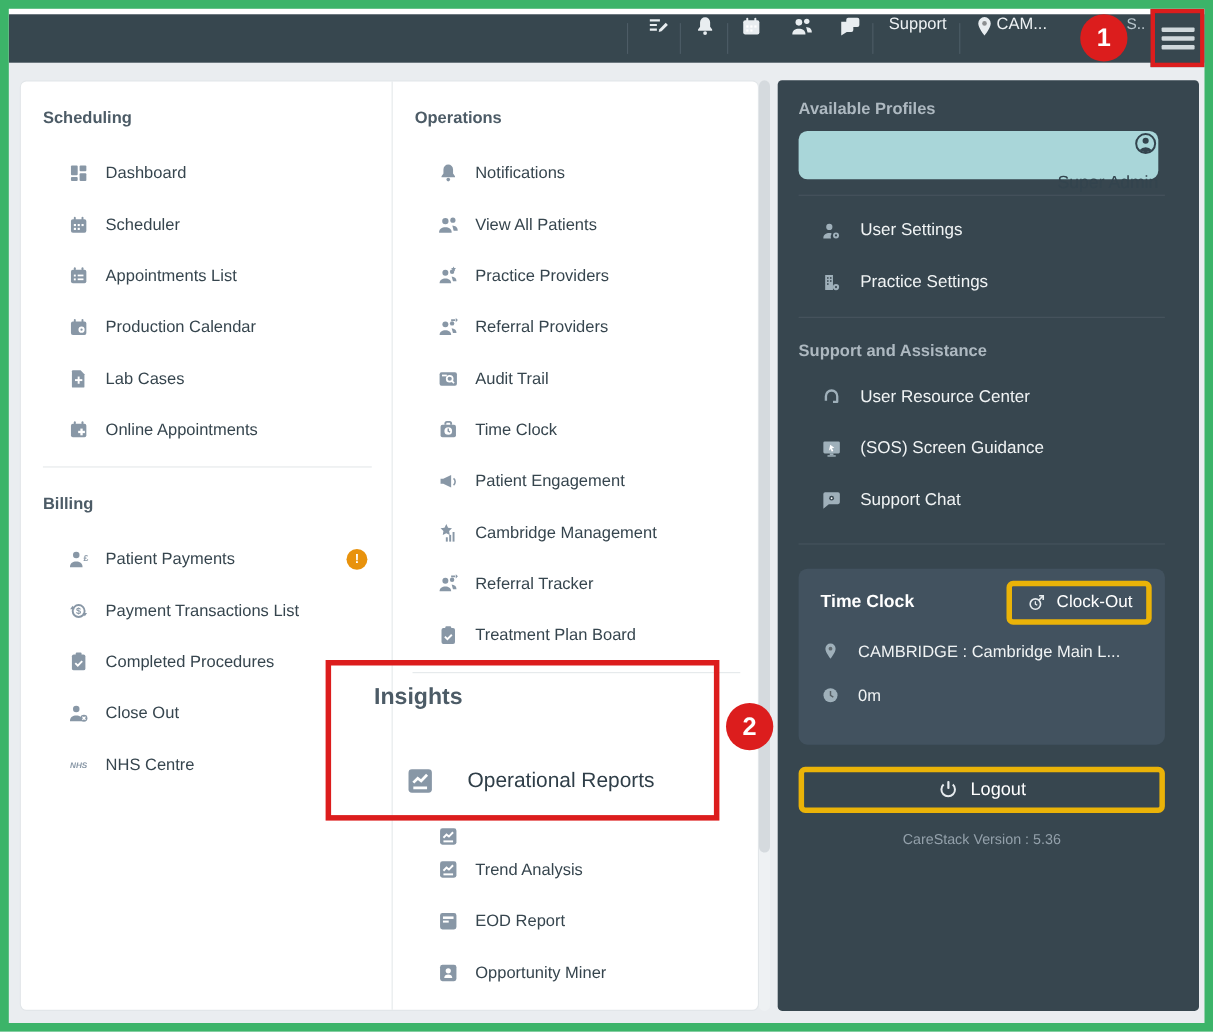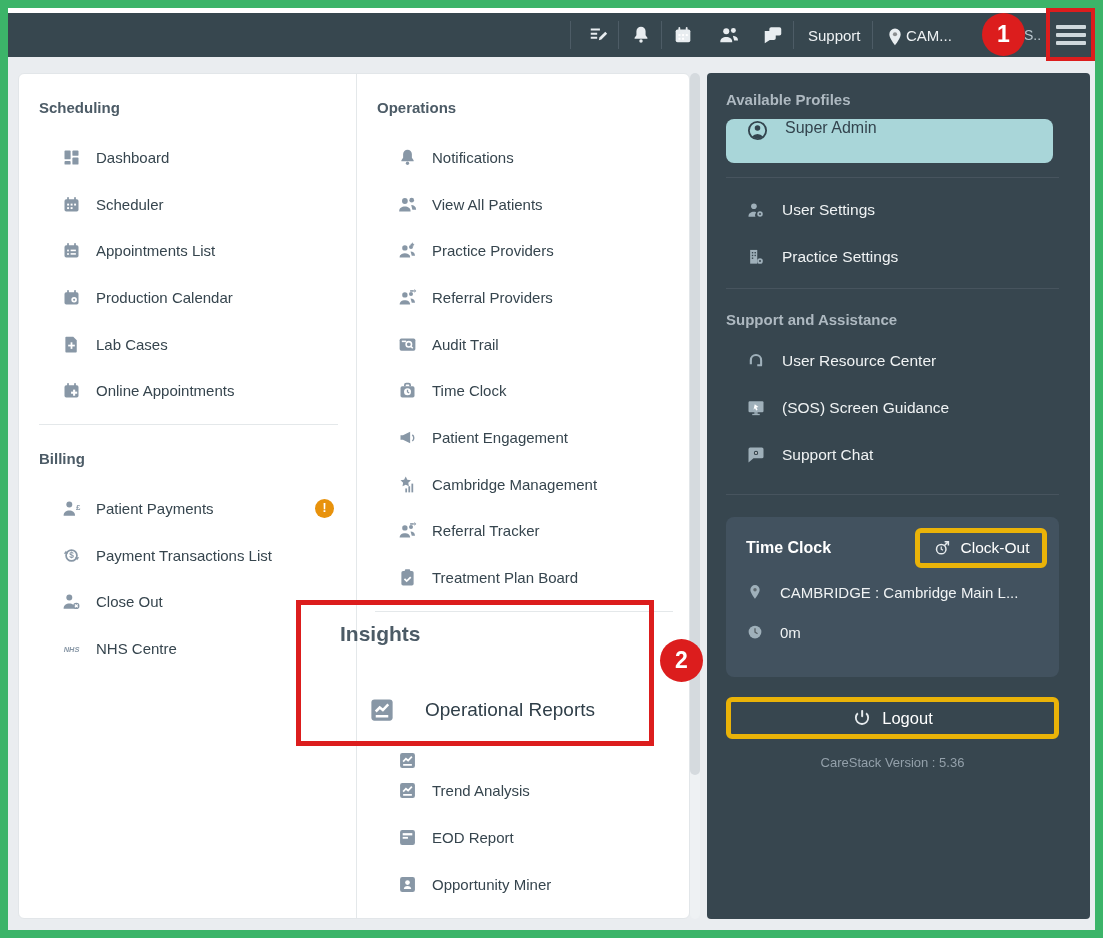--- a/index.html
+++ b/index.html
@@ -2,21 +2,21 @@
 <html><head>
 <meta charset="utf-8">
 <style>
   html,body{margin:0;padding:0;background:#fff;}
   .canvas{position:relative;width:1103px;height:938px;box-sizing:border-box;
     border:8px solid #3cb469;background:#eaedf0;overflow:hidden;
     font-family:"Liberation Sans",sans-serif;}
   
   .topstrip{position:absolute;left:0;top:0;right:0;height:5px;background:#ffffff;}
   .topbar{position:absolute;left:0;top:5px;right:0;height:44px;background:#37474f;}
-  .tb{position:absolute;top:0;height:44px;display:flex;align-items:center;color:#e8edf0;}
+  .tb{position:absolute;top:0;height:44px;display:flex;color:#e8edf0;}
   .tb-sep{position:absolute;top:8px;width:1px;height:28px;background:#4d5c66;}
   .tb-ico svg{width:22px;height:22px;display:block;}
   .tb-label{font-size:15px;color:#eef2f4;}
   .tb-user{font-size:14px;color:#b9c6cd;}
   .anno-circle{position:absolute;width:43px;height:43px;border-radius:50%;
     background:#dc1d1d;color:#fff;display:flex;align-items:center;justify-content:center;
     font-size:23px;font-weight:bold;z-index:40;}
   .anno-box1{position:absolute;left:1038px;top:0px;width:49px;height:53px;
     border:4px solid #dc1d1d;background:#37474f;box-sizing:border-box;z-index:35;
     display:flex;align-items:center;justify-content:center;}
@@ -44,22 +44,22 @@
   .scrollbar{position:absolute;left:682px;top:65px;width:10px;height:846px;background:#eef1f3;border-radius:5px;}
   .scroll-thumb{position:absolute;left:0;top:0;width:10px;height:702px;background:#d5dade;border-radius:5px;}
   
   .anno-box2{position:absolute;left:288px;top:592px;width:358px;height:146px;
     border:5px solid #dc1d1d;box-sizing:border-box;z-index:30;background:transparent;}
   
   .sidebar{position:absolute;left:699px;top:65px;width:383px;height:846px;
     background:#37464f;border-radius:4px;box-sizing:border-box;padding:18px 19px 0 19px;color:#eef2f4;}
   .sb-h{font-size:15px;font-weight:bold;color:#aeb9c1;line-height:18px;}
   .profile-pill{margin-top:10px;height:44px;background:#a9d6d9;border-radius:8px;
-    display:flex;align-items:flex-start;gap:16px;padding-left:20px;box-sizing:border-box;
-    color:#33444e;font-size:16px;cursor:pointer;margin-right:18px;}
+    display:flex;align-items:flex-end;gap:16px;padding-left:20px;box-sizing:border-box;
+    color:#33444e;font-size:16px;cursor:pointer;margin-right:18px;flex-direction:column;}
   .profile-pill .ic{width:23px;height:23px;color:#33444e;}
   .profile-pill .ic svg{width:100%;height:100%;display:block;}
   .sb-div{height:1px;background:#47545e;margin-top:14px;margin-right:12px;}
   .sb-sec{margin-top:22px;}
   .sb-item{height:47px;display:flex;align-items:center;gap:16px;padding-left:20px;
     font-size:15.5px;color:#f0f3f4;cursor:pointer;}
   .sb-item .ic{width:20px;height:20px;color:#9fb0ba;}
   .sb-item .ic svg,.tc-row .ic svg,.btn .ic svg{width:100%;height:100%;display:block;}
   .tc-card{margin-top:22px;margin-right:12px;height:160px;background:#42525f;border-radius:8px;
     box-sizing:border-box;padding:10px 12px 0 20px;}
@@ -274,20 +274,30 @@
               <text x="12" y="15.4" text-anchor="middle" font-size="9.5" font-weight="bold" font-family="inherit">$</text>
               <path d="M3.2 10l2.4-3.4L8 10z"></path>
               <path d="M16 14l2.4 3.4L20.8 14z"></path>
             </svg>
           </span>
           <span>Payment Transactions List</span>
         </div>
       <div class="mi">
           <span class="ic">
             <svg viewBox="0 0 24 24" fill="currentColor" xmlns="http://www.w3.org/2000/svg">
+              <rect x="5" y="4.5" width="14" height="16.5" rx="2"></rect>
+              <rect x="9" y="2.6" width="6" height="3.4" rx="1"></rect>
+              <path d="M8.5 13.5l2.6 2.6 4.6-4.6" stroke="#fff" stroke-width="2" fill="none"></path>
+            </svg>
+          </span>
+          <span>Completed Procedures</span>
+        </div>
+      <div class="mi">
+          <span class="ic">
+            <svg viewBox="0 0 24 24" fill="currentColor" xmlns="http://www.w3.org/2000/svg">
               <circle cx="9.5" cy="7.5" r="3.4"></circle>
               <path d="M3 19.6c0-3.5 3-5.4 6.5-5.4s6.5 1.9 6.5 5.4v.6H3z"></path>
               <circle cx="17.5" cy="17" r="3.6"></circle>
               <path d="M15.9 15.4l3.2 3.2M19.1 15.4l-3.2 3.2" stroke="#fff" stroke-width="1.4"></path>
             </svg>
           </span>
           <span>Close Out</span>
         </div>
       <div class="mi">
           <span class="ic">

